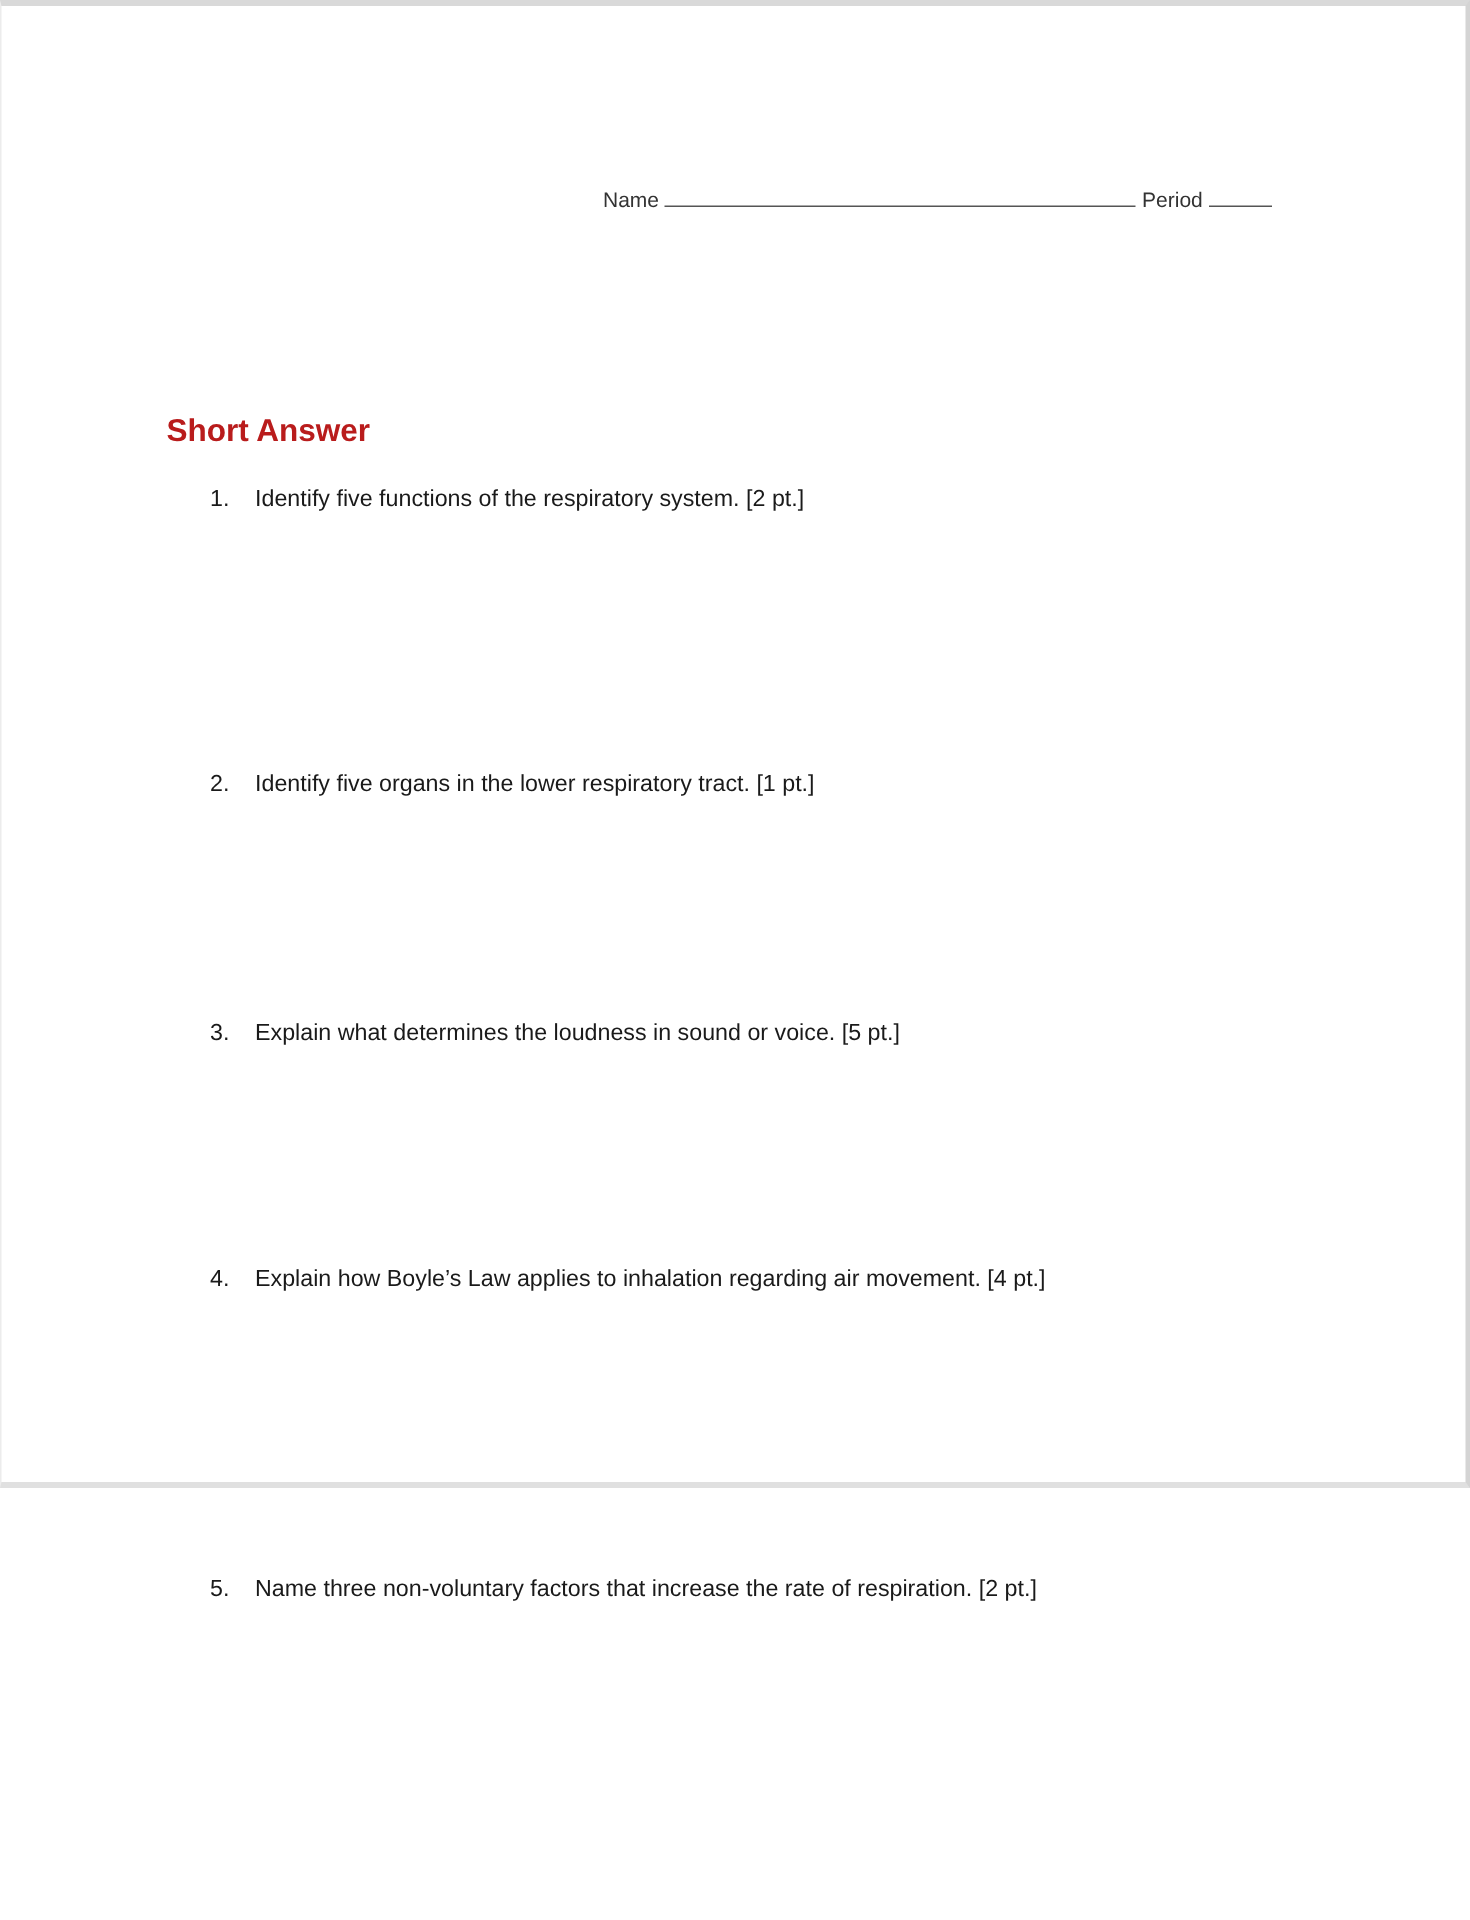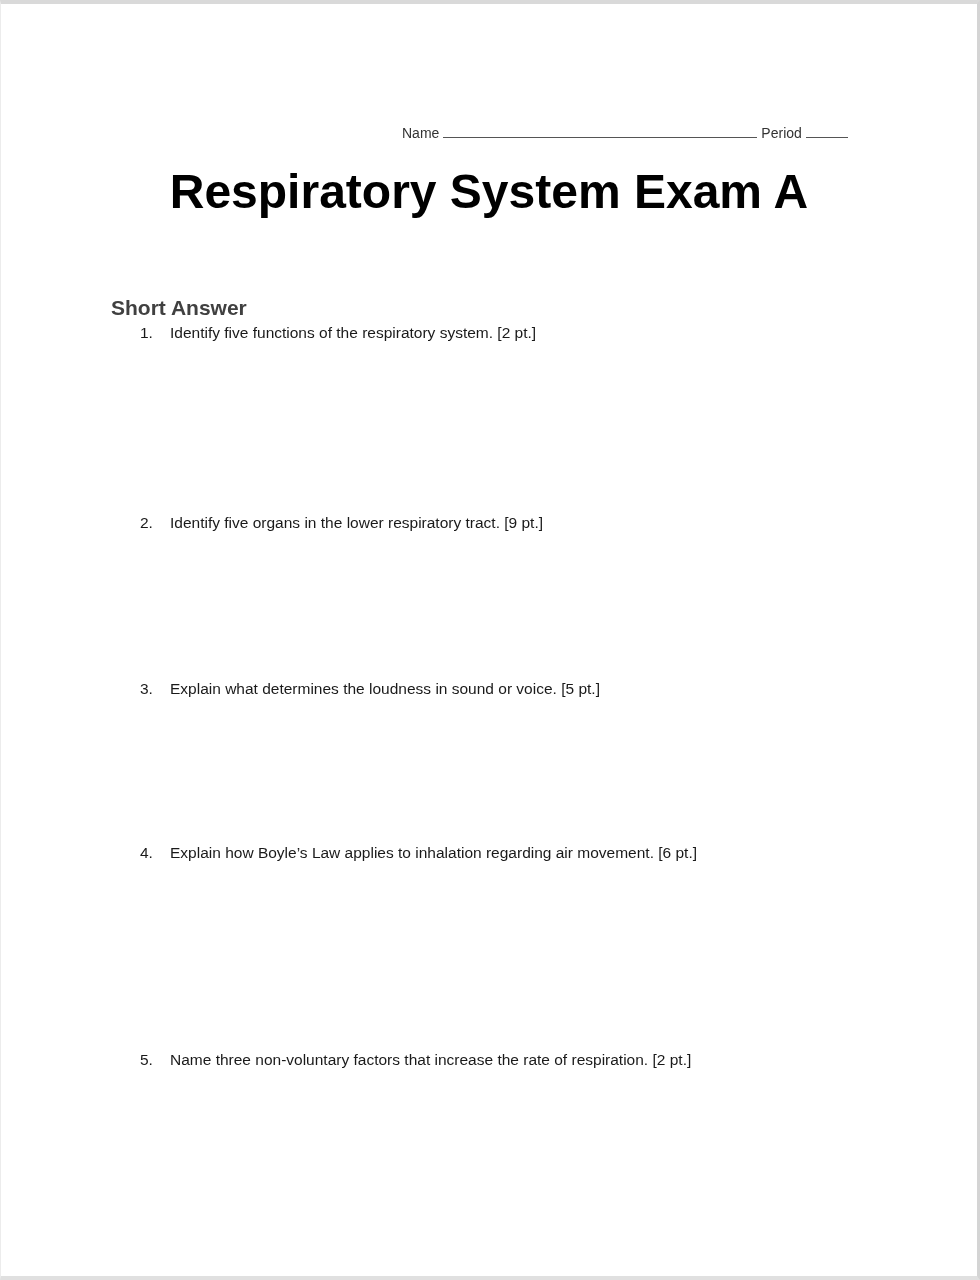--- a/index.html
+++ b/index.html
@@ -6,21 +6,21 @@
       margin: 0;
       padding: 0;
       width: 980px;
       height: 1280px;
       background: #ffffff;
       overflow: hidden;
     }
     .page {
       position: relative;
       width: 980px;
-      height: 1280px;
+      height: 992px;
       box-sizing: border-box;
       border-top: 4px solid #d9d9d9;
       border-right: 3px solid #d4d4d4;
       border-bottom: 4px solid #e0e0e0;
       border-left: 1px solid #ececec;
       background: #ffffff;
       font-family: "Liberation Sans", "DejaVu Sans", sans-serif;
       color: #111111;
     }
     .header-line {
@@ -50,25 +50,25 @@
       width: 976px;
       text-align: center;
       font-size: 48px;
       font-weight: bold;
       letter-spacing: 0px;
       color: #000000;
       margin: 0;
     }
     .section-heading {
       position: absolute;
-      top: 292px;
+      top: 272px;
       left: 110px;
       font-size: 21px;
       font-weight: bold;
-      color: #404040;
+      color: #b91c1c;
       margin: 0;
     }
     .question {
       position: absolute;
       left: 139px;
       font-size: 15.5px;
       color: #1a1a1a;
       display: flex;
       white-space: nowrap;
     }
@@ -87,42 +87,41 @@
 
 <div class="page">
 
   <div class="header-line">
     <span>Name</span>
     <span class="blank name"></span>
     <span>Period</span>
     <span class="blank period"></span>
   </div>
 
-  <h1 class="title">Respiratory System Exam A</h1>
 
   <h2 class="section-heading">Short Answer</h2>
 
   <div class="question q1">
     <span class="num">1.</span>
     <span>Identify five functions of the respiratory system. [2 pt.]</span>
   </div>
 
   <div class="question q2">
     <span class="num">2.</span>
-    <span>Identify five organs in the lower respiratory tract. [9 pt.]</span>
+    <span>Identify five organs in the lower respiratory tract. [1 pt.]</span>
   </div>
 
   <div class="question q3">
     <span class="num">3.</span>
     <span>Explain what determines the loudness in sound or voice. [5 pt.]</span>
   </div>
 
   <div class="question q4">
     <span class="num">4.</span>
-    <span>Explain how Boyle’s Law applies to inhalation regarding air movement. [6 pt.]</span>
+    <span>Explain how Boyle’s Law applies to inhalation regarding air movement. [4 pt.]</span>
   </div>
 
   <div class="question q5">
     <span class="num">5.</span>
     <span>Name three non-voluntary factors that increase the rate of respiration. [2 pt.]</span>
   </div>
 
 </div>
 
 </body></html>

